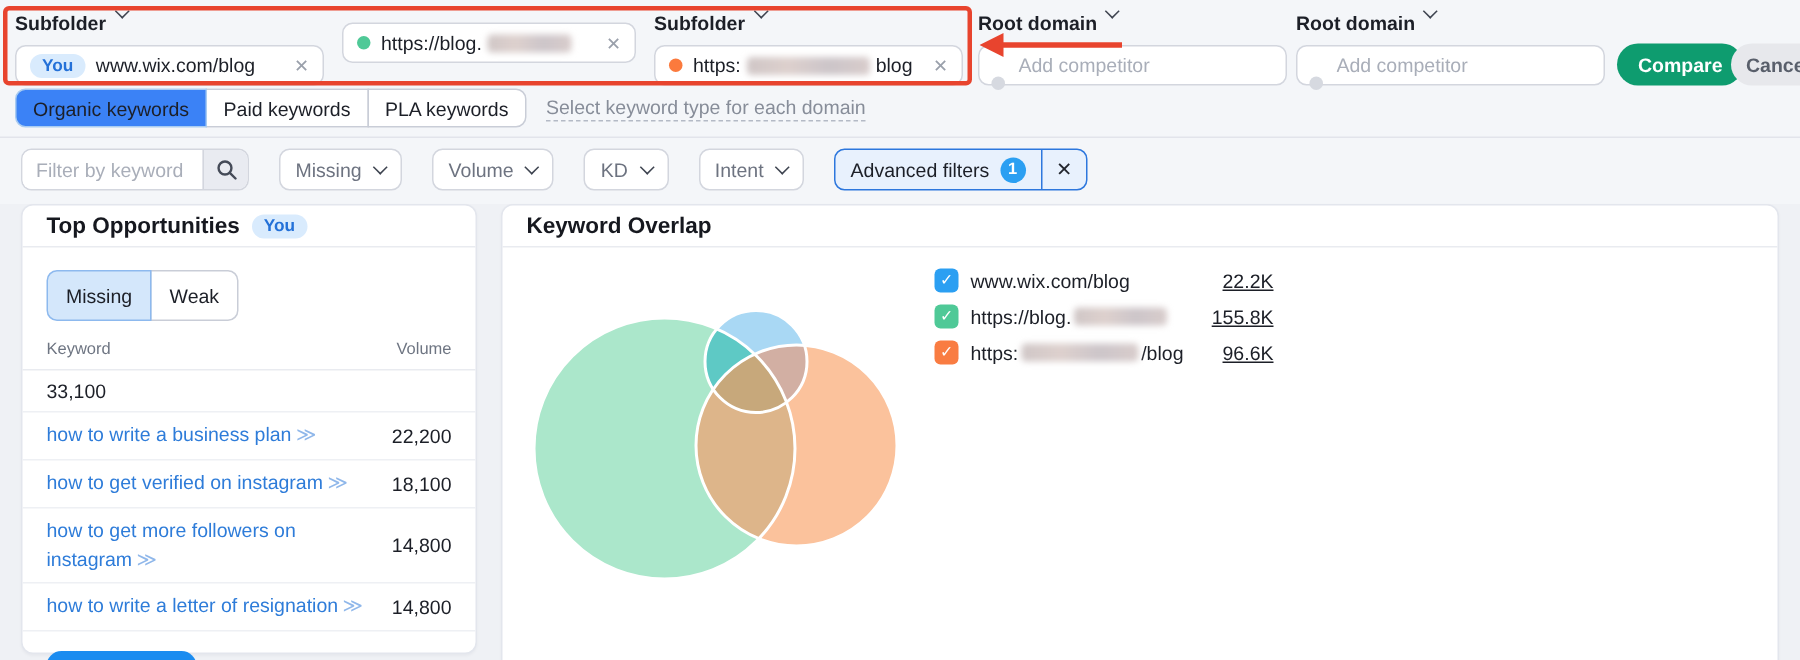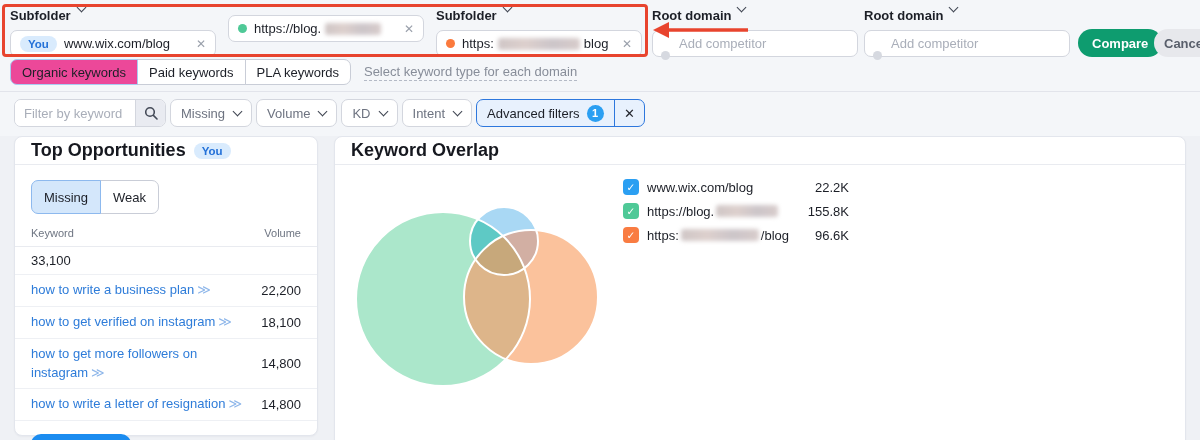--- a/index.html
+++ b/index.html
@@ -40,25 +40,25 @@
   
   .ann-rect { position:absolute; left:2px; top:4px; width:646px; height:53px;
     border:3px solid #e8442e; border-radius:4px; z-index:9; pointer-events:none; }
   .ann-arrow { position:absolute; left:653px; top:21px; z-index:9; pointer-events:none; }
   
   .tabs-row { position:absolute; left:10px; top:59px; display:flex; align-items:center; }
   .tab { height:26px; padding:0 11px; background:#fff; border:1px solid #c9cdd7; margin-left:-1px;
          display:flex; align-items:center; font-size:13px; color:#1c1f27; cursor:pointer; }
   .tab:first-child { border-radius:7px 0 0 7px; margin-left:0; }
   .tab:nth-child(3) { border-radius:0 7px 7px 0; }
-  .tab.selected { background:#ec4899; border-color:#a9ccf1; z-index:1; }
+  .tab.selected { background:#3b82f6; border-color:#a9ccf1; z-index:1; }
   .tabs-hint { margin-left:13px; color:#878d99; font-size:13px;
                border-bottom:1px dashed #b4bac6; padding-bottom:1px; }
   
-  .filter-row { position:absolute; left:14px; top:99px; display:flex; align-items:center; gap:4px; }
+  .filter-row { position:absolute; left:14px; top:99px; display:flex; align-items:center; gap:20px; }
   .kw-filter { display:flex; height:28px; border:1px solid #d3d6de; border-radius:7px; overflow:hidden; background:#fff; }
   .kw-filter input { border:none; outline:none; width:120px; padding:0 9px; font-size:13px; font-family:inherit; color:#1c1f27; }
   .kw-filter input::placeholder { color:#a9aeb9; }
   .kw-search-btn { width:30px; background:#e9ebf1; border-left:1px solid #d3d6de;
                    display:flex; align-items:center; justify-content:center; cursor:pointer; }
   .dd { height:28px; background:#fff; border:1px solid #d3d6de; border-radius:7px; padding:0 10px;
         display:flex; align-items:center; gap:9px; cursor:pointer; }
   .dd-label { color:#6d7380; font-size:13px; }
   .adv { height:28px; display:flex; align-items:stretch; border:1.5px solid #2d77dd; border-radius:7px;
          background:#e8f1fd; overflow:hidden; }
@@ -69,21 +69,21 @@
   .adv-sep { width:1.5px; background:#2d77dd; }
   .adv-close { display:flex; align-items:center; justify-content:center; padding:0 9px;
                font-weight:700; font-size:13px; color:#23262e; cursor:pointer; }
   
   .panel { position:absolute; background:#fff; border:1px solid #e3e6ed; border-radius:8px;
            box-shadow:0 1px 2px rgba(25,28,40,.04); }
   .panel-left { left:14px; top:136px; width:304px; height:300px; }
   .panel-right { left:334px; top:136px; width:852px; height:330px; }
   .panel-header { height:28px; display:flex; align-items:center; gap:8px; padding:0 16px;
                   border-bottom:1px solid #e9ebf0; }
-  .panel-title { font-size:18px; font-weight:700; color:#16181f; }
+  .panel-title { font-size:15px; font-weight:700; color:#16181f; }
   
   .toggle { display:flex; margin:15px 16px 0; width:max-content; }
   .tg { height:26px; padding:16px 12px; background:#fff; border:1px solid #c9cdd7; margin-left:-1px;
         display:flex; align-items:center; font-size:13px; cursor:pointer; }
   .tg:first-child { border-radius:7px 0 0 7px; margin-left:0; }
   .tg:last-child { border-radius:0 7px 7px 0; }
   .tg.selected { background:#d4e7fb; border-color:#8db9ee; z-index:1; }
   .cols { display:flex; justify-content:space-between; padding:13px 16px 7px;
           font-size:11px; color:#6e7582; border-bottom:1px solid #e9ebf0; }
   .krow { display:flex; align-items:center; gap:8px; padding:6px 16px; border-bottom:1px solid #eef0f4; }
@@ -91,21 +91,21 @@
   .krow-arr { color:#8fb7ea; margin-left:3px; }
   .krow-vol { font-size:13px; color:#1c1f27; text-align:right; flex:none; }
   .view-details { margin:13px 16px; height:27px; padding:0 13px; border:none; border-radius:10px;
                   color:#fff; font-weight:700; font-size:13px; font-family:inherit; cursor:pointer; }
   
   .legend { position:absolute; left:288px; top:38px; width:226px; }
   .lrow { display:flex; align-items:center; gap:8px; height:24px; }
   .cb { width:16px; height:16px; border-radius:4px; color:#fff; font-size:10.5px; font-weight:700;
         display:flex; align-items:center; justify-content:center; cursor:pointer; flex:none; }
   .lrow-label { flex:1; font-size:13px; white-space:nowrap; display:flex; align-items:center; }
-  .lrow-val { font-size:13px; text-align:right; flex:none; }
+  .lrow-val { font-size:13px; text-align:right; flex:none;text-decoration:underline; }
   .venn { position:absolute; left:20px; top:66px; }
 </style>
 </head>
 <body>
 
 <div class="topbar">
   <div class="topbar-divider"></div>
 
   <div class="sel" style="left:10px;width:206px;">
     <div class="sel-label">

